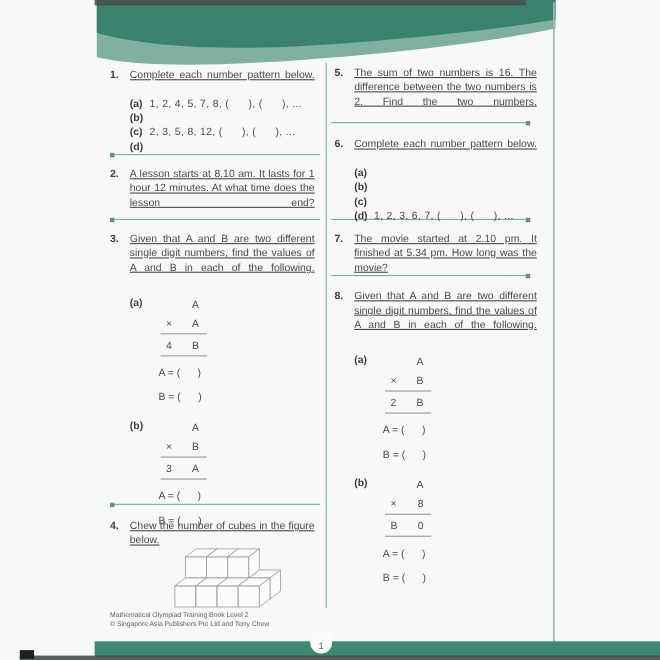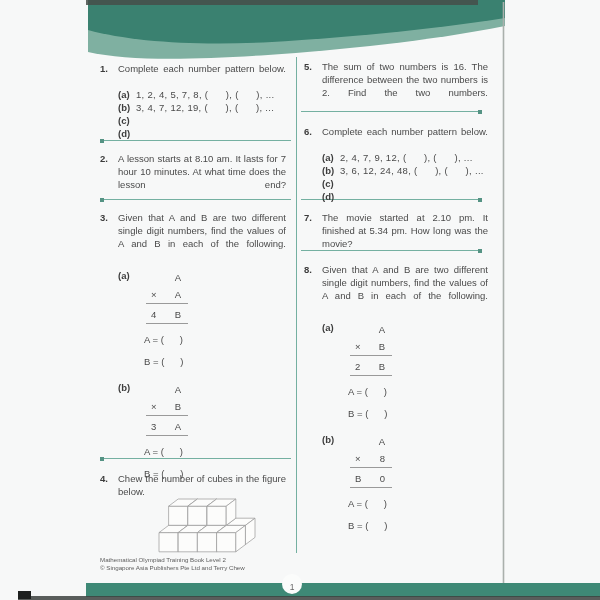--- a/index.html
+++ b/index.html
@@ -10,21 +10,21 @@
     overflow:hidden;
     font-family:"Liberation Sans", sans-serif;
     color:#4a4a4a;
   }
   .bg-svg{position:absolute;inset:0;z-index:0;pointer-events:none;}
   .content{position:absolute;inset:0;z-index:1;}
 
   .q{position:absolute;display:flex;font-size:9.5px;line-height:13px;}
   .qnum{width:18px;flex:0 0 18px;font-weight:bold;color:#3c3c3c;}
   .qbody{flex:1;}
-  .qtext{margin:0;text-align:justify;}
+  .qtext{margin:0;text-align:justify;text-decoration:underline;}
   .qtext:after{content:"";display:inline-block;width:100%;}
 
   .item-row{display:flex;margin-top:0;}
   .ilabel{width:18px;flex:0 0 18px;font-weight:bold;color:#3c3c3c;}
   .ivalue{flex:1;white-space:nowrap;letter-spacing:0.3px;}
 
   .part{position:relative;margin-top:6px;}
   .plabel{position:absolute;left:0;top:0;font-weight:bold;color:#3c3c3c;}
   .mult{margin-left:28px;width:42px;}
   .mrow{display:flex;justify-content:space-between;padding:0 7px 2px 5px;height:15px;align-items:flex-end;}
@@ -90,35 +90,35 @@
     <div class="q" style="left:100px;top:62px;width:186px;">
       <span class="qnum">1.</span>
       <div class="qbody">
         <p class="qtext">Complete each number pattern below.</p>
         <div class="item-row">
           <span class="ilabel">(a)</span>
           <span class="ivalue">1, 2, 4, 5, 7, 8, (&nbsp;&nbsp;&nbsp;&nbsp;&nbsp;&nbsp;), (&nbsp;&nbsp;&nbsp;&nbsp;&nbsp;&nbsp;), ...</span>
         </div>
         <div class="item-row">
           <span class="ilabel">(b)</span>
-          <span class="ivalue">3, 4, 7, 12, 19, (&nbsp;&nbsp;&nbsp;&nbsp;&nbsp;&nbsp;), (&nbsp;&nbsp;&nbsp;&nbsp;&nbsp;&nbsp;), ...</span>
         </div>
         <div class="item-row">
           <span class="ilabel">(c)</span>
+          <span class="ivalue">2, 3, 5, 8, 12, (&nbsp;&nbsp;&nbsp;&nbsp;&nbsp;&nbsp;), (&nbsp;&nbsp;&nbsp;&nbsp;&nbsp;&nbsp;), ...</span>
         </div>
         <div class="item-row">
           <span class="ilabel">(d)</span>
         </div>
       </div>
     </div>
 
     <div class="q" style="left:100px;top:152px;width:186px;">
       <span class="qnum">2.</span>
       <div class="qbody">
-        <p class="qtext">A lesson starts at 8.10 am. It lasts for 7 hour 10 minutes. At what time does the lesson end?</p>
+        <p class="qtext">A lesson starts at 8.10 am. It lasts for 1 hour 12 minutes. At what time does the lesson end?</p>
       </div>
     </div>
 
     <div class="q" style="left:100px;top:211px;width:186px;">
       <span class="qnum">3.</span>
       <div class="qbody">
         <p class="qtext">Given that A and B are two different single digit numbers, find the values of A and B in each of the following.</p>
 
         <div class="part">
           <span class="plabel">(a)</span>
@@ -213,31 +213,30 @@
         <p class="qtext">The sum of two numbers is 16. The difference between the two numbers is 2. Find the two numbers.</p>
       </div>
     </div>
 
     <div class="q" style="left:304px;top:125px;width:184px;">
       <span class="qnum">6.</span>
       <div class="qbody">
         <p class="qtext">Complete each number pattern below.</p>
         <div class="item-row">
           <span class="ilabel">(a)</span>
-          <span class="ivalue">2, 4, 7, 9, 12, (&nbsp;&nbsp;&nbsp;&nbsp;&nbsp;&nbsp;), (&nbsp;&nbsp;&nbsp;&nbsp;&nbsp;&nbsp;), ...</span>
         </div>
         <div class="item-row">
           <span class="ilabel">(b)</span>
-          <span class="ivalue">3, 6, 12, 24, 48, (&nbsp;&nbsp;&nbsp;&nbsp;&nbsp;&nbsp;), (&nbsp;&nbsp;&nbsp;&nbsp;&nbsp;&nbsp;), ...</span>
         </div>
         <div class="item-row">
           <span class="ilabel">(c)</span>
         </div>
         <div class="item-row">
           <span class="ilabel">(d)</span>
+          <span class="ivalue">1, 2, 3, 6, 7, (&nbsp;&nbsp;&nbsp;&nbsp;&nbsp;&nbsp;), (&nbsp;&nbsp;&nbsp;&nbsp;&nbsp;&nbsp;), ...</span>
         </div>
       </div>
     </div>
 
     <div class="q" style="left:304px;top:211px;width:184px;">
       <span class="qnum">7.</span>
       <div class="qbody">
         <p class="qtext">The movie started at 2.10 pm. It finished at 5.34 pm. How long was the movie?</p>
       </div>
     </div>

